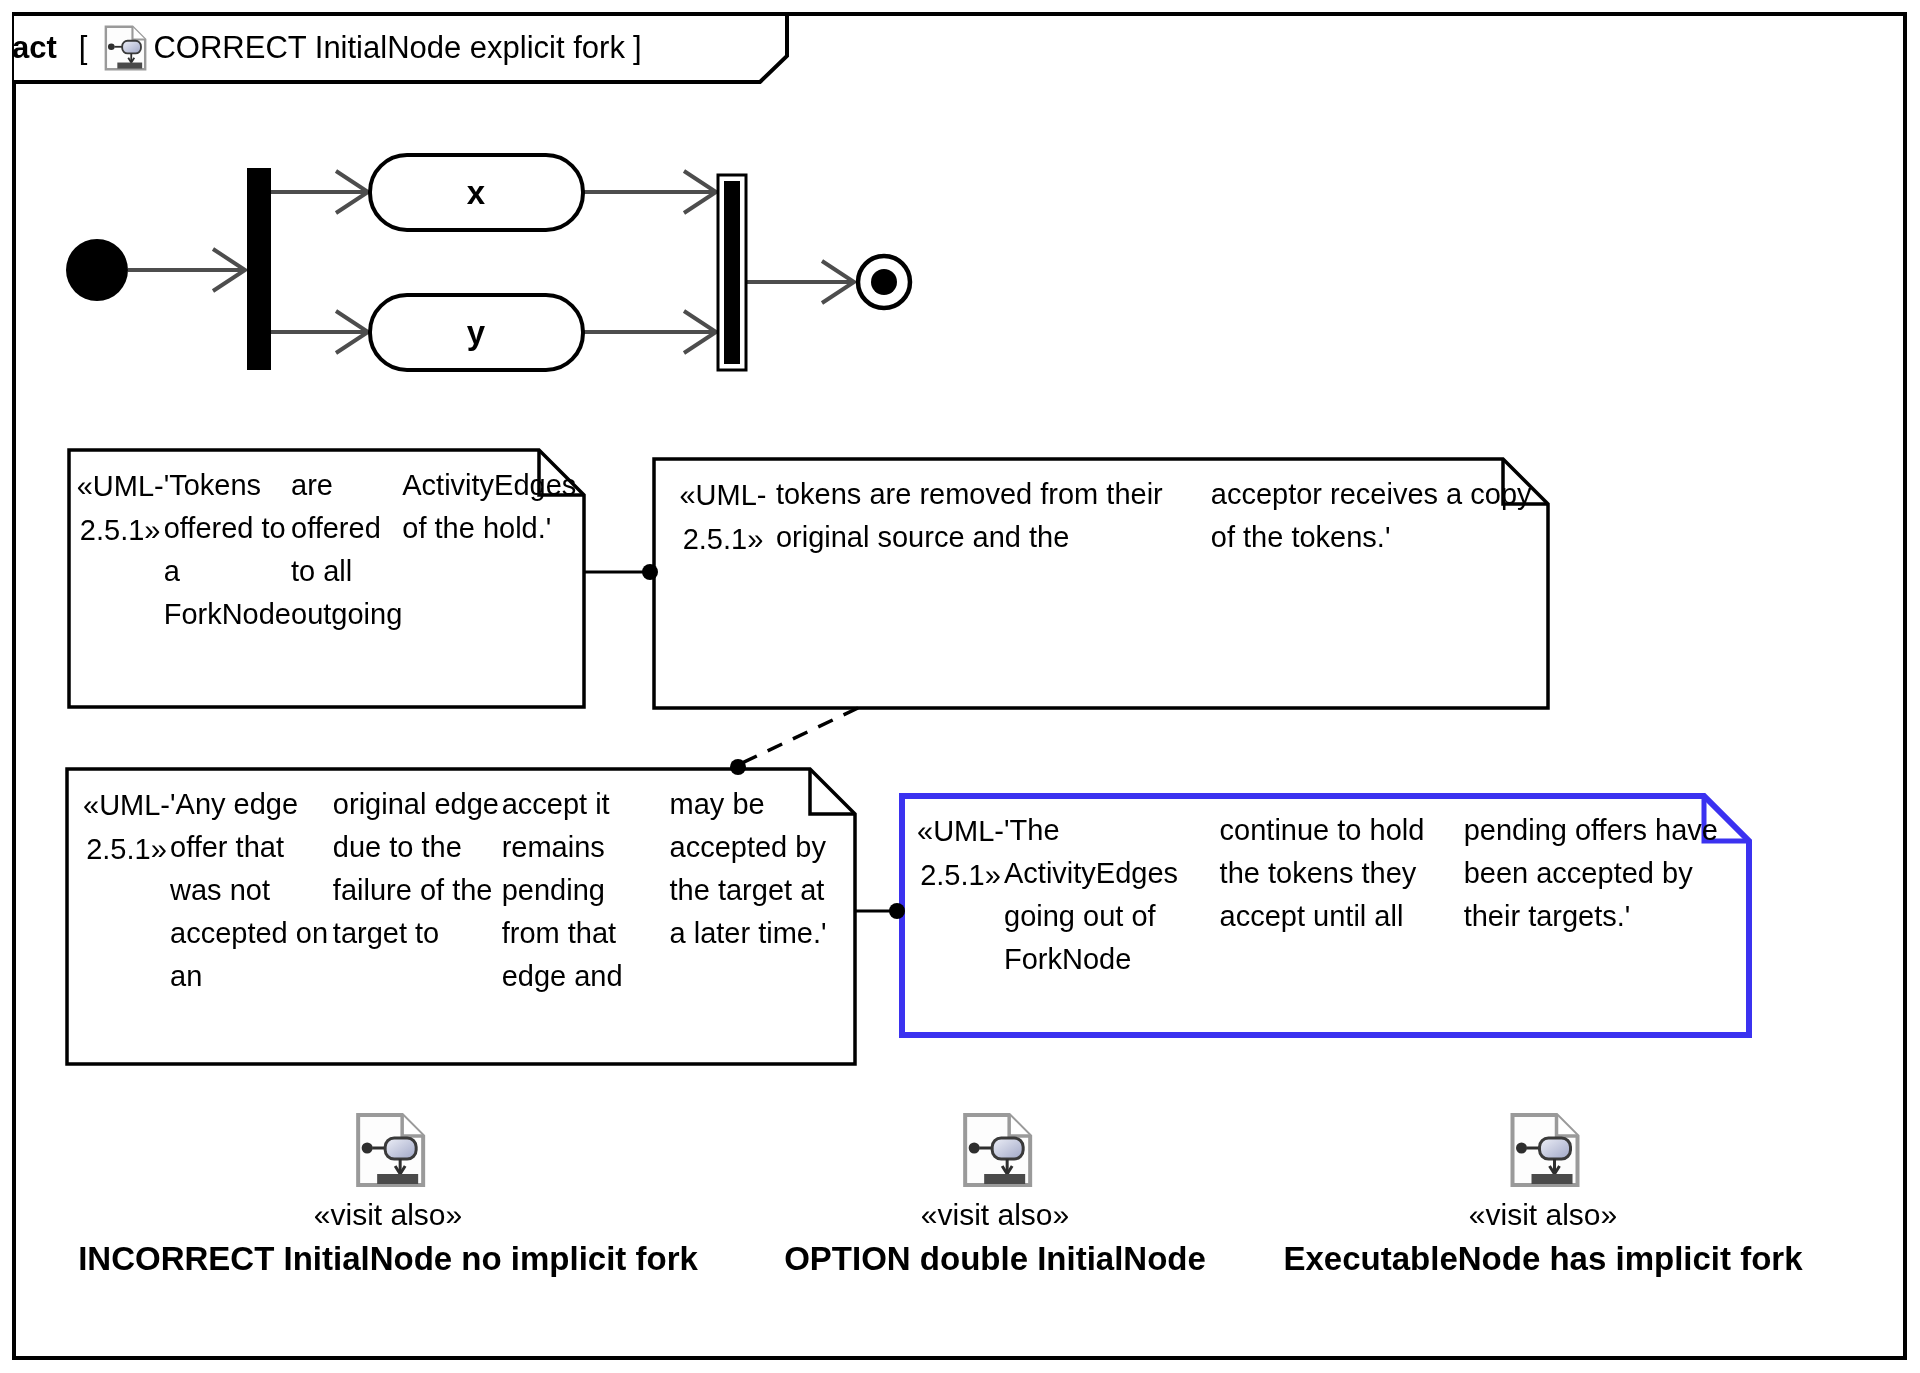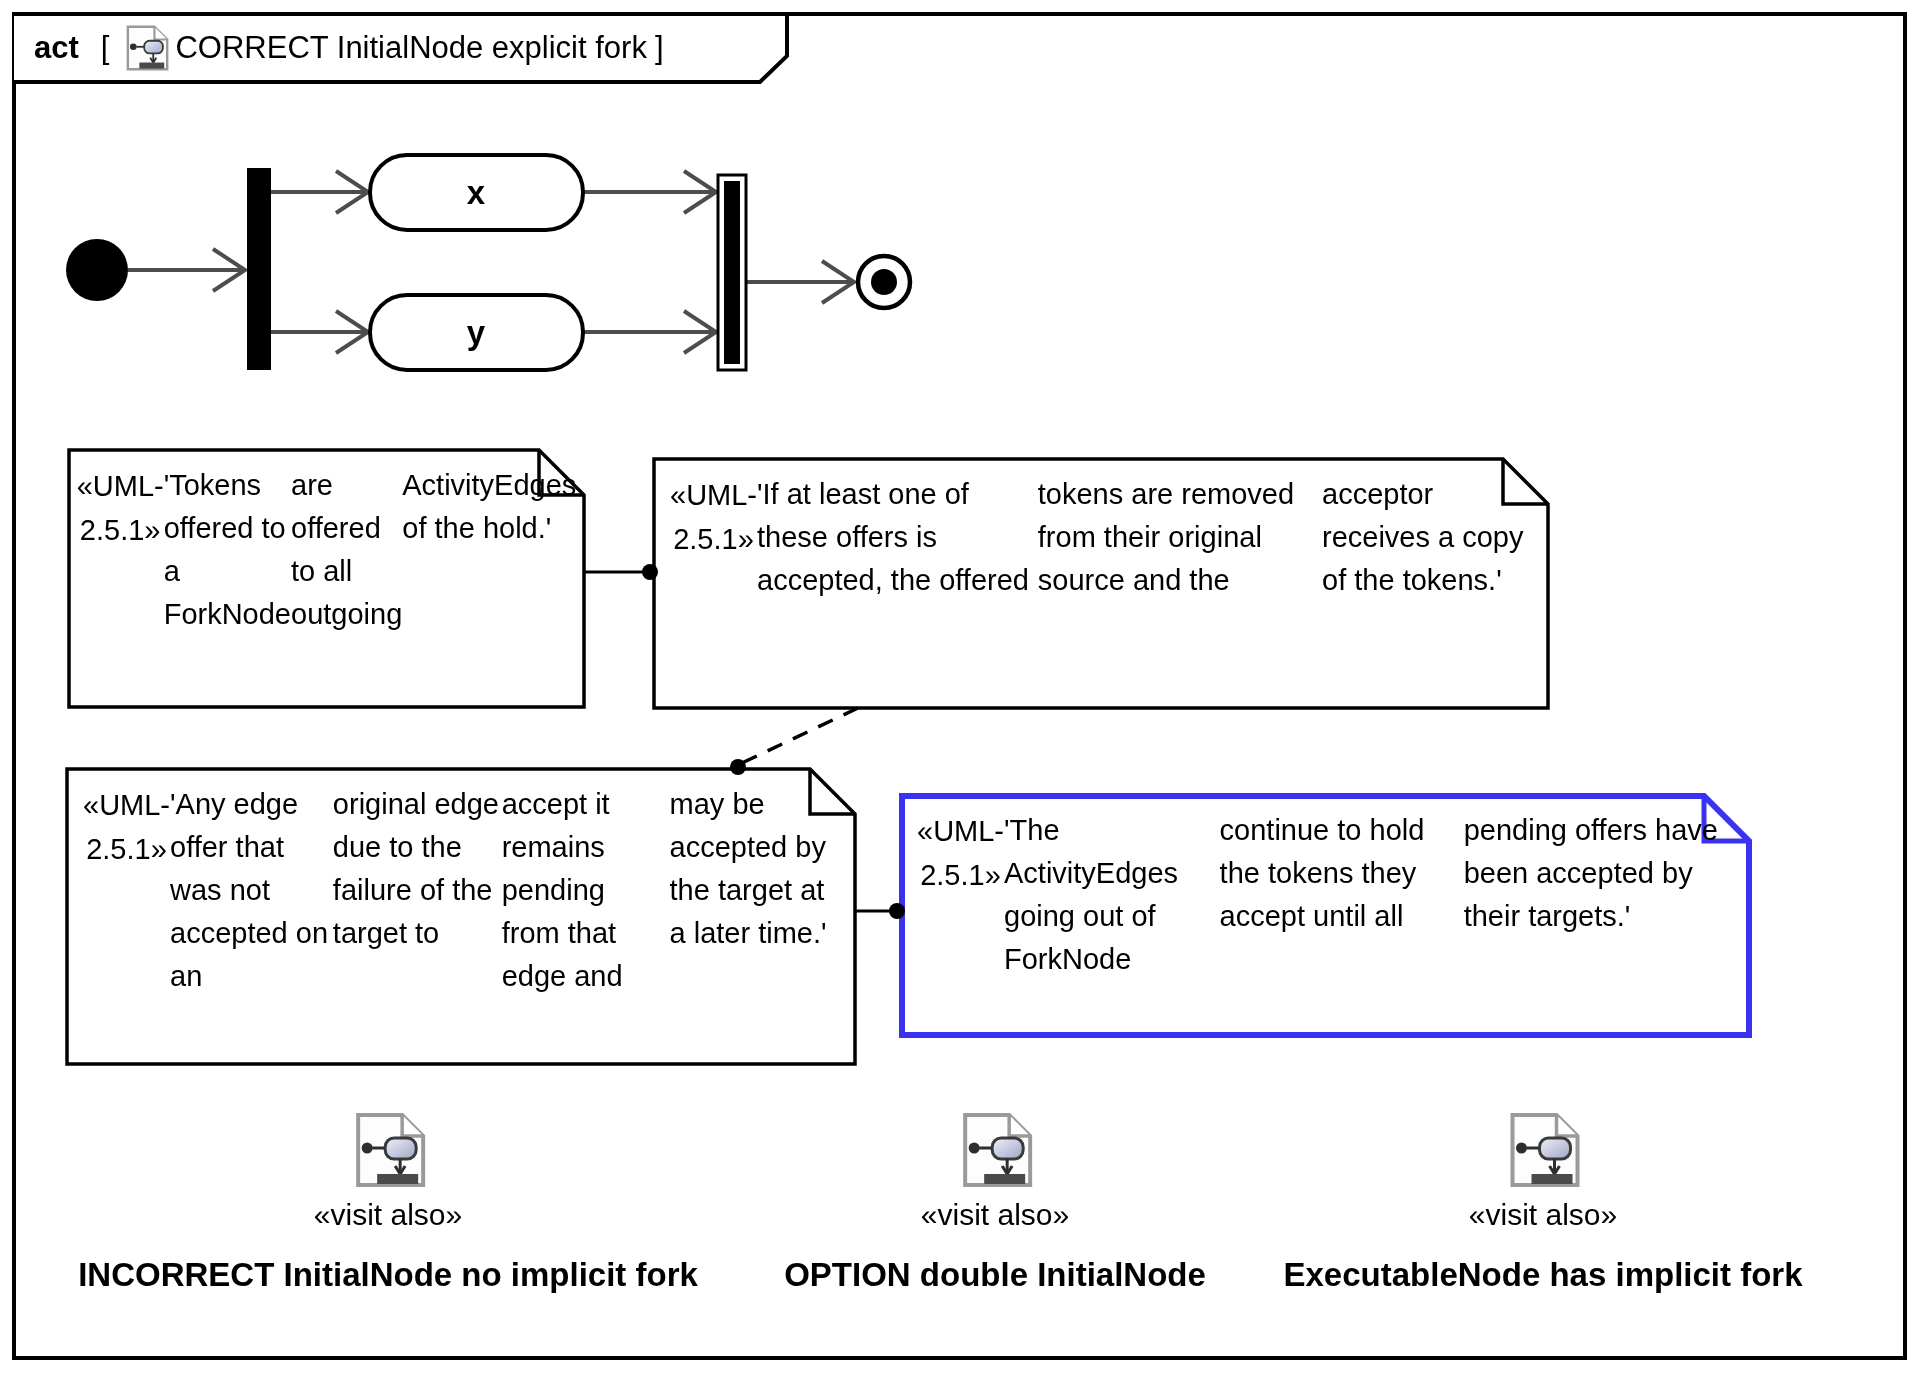--- a/index.html
+++ b/index.html
@@ -4,39 +4,39 @@
 <style>
   html,body{margin:0;padding:0;background:#ffffff;}
   .canvas{
     position:relative;width:1920px;height:1373px;background:#ffffff;overflow:hidden;
     font-family:"Liberation Sans","DejaVu Sans",sans-serif;color:#000;
   }
   .frame{position:absolute;left:12px;top:12px;width:1895px;height:1348px;
     border:4px solid #000;box-sizing:border-box;background:#fff;}
   .tab-svg{position:absolute;left:12px;top:12px;}
   .tab-content{position:absolute;left:12px;top:12px;width:777px;height:72px;
-    display:flex;align-items:center;padding-left:22px;box-sizing:border-box;
+    display:flex;align-items:center;box-sizing:border-box;
     font-size:31px;white-space:nowrap;}
   .tab-keyword{font-weight:bold;margin-right:14px;}
   .tab-bracket{margin:0 8px;}
   .tab-icon{margin:0 6px;}
   .overlay{position:absolute;left:0;top:0;pointer-events:none;z-index:6;}
 
   .note{position:absolute;z-index:2;}
   .note-bg{position:absolute;left:0;top:0;}
   .note-content{position:absolute;left:0;top:0;right:0;bottom:0;
     display:flex;justify-content:center;
     padding:16px 18px 6px 18px;box-sizing:border-box;}
   .note-title{text-align:center;font-size:29px;line-height:44px;}
   .note-line{font-size:29px;line-height:43px;text-align:left;}
 
   .visit-item{position:absolute;top:1112px;transform:translateX(-50%);
     display:flex;flex-direction:column;align-items:center;white-space:nowrap;}
   .visit-stereo{font-size:30px;margin-top:10px;}
-  .visit-label{font-size:33px;font-weight:bold;margin-top:24px;}
+  .visit-label{font-size:33px;font-weight:bold;margin-top:8px;}
   .hidden-defs{position:absolute;width:0;height:0;overflow:hidden;}
 </style>
 </head>
 <body>
 
 <svg class="hidden-defs" aria-hidden="true">
   <defs>
     <linearGradient id="gradAct" x1="0" y1="0" x2="1" y2="1">
       <stop offset="0" stop-color="#eef0f8"></stop>
       <stop offset="1" stop-color="#9fa6c6"></stop>
@@ -85,21 +85,20 @@
     </div>
   </div>
 
   <div class="note" style="left:652px;top:457px;width:898px;height:253px;">
     <svg class="note-bg" width="898" height="253">
       <polygon points="2,2 851,2 896,47 896,251 2,251" fill="#ffffff" stroke="#000000" stroke-width="3.5"></polygon>
       <path d="M851,2 L851,47 L896,47" fill="none" stroke="#000000" stroke-width="3.5"></path>
     </svg>
     <div class="note-content">
       <div class="note-title">«UML-2.5.1»</div>
-      <div class="note-line">'If at least one of these offers is accepted, the offered</div>
       <div class="note-line">tokens are removed from their original source and the</div>
       <div class="note-line">acceptor receives a copy of the tokens.'</div>
       <div class="note-line"></div>
     </div>
   </div>
 
   <div class="note" style="left:65px;top:767px;width:792px;height:299px;">
     <svg class="note-bg" width="792" height="299">
       <polygon points="2,2 745,2 790,47 790,297 2,297" fill="#ffffff" stroke="#000000" stroke-width="3.5"></polygon>
       <path d="M745,2 L745,47 L790,47" fill="none" stroke="#000000" stroke-width="3.5"></path>

